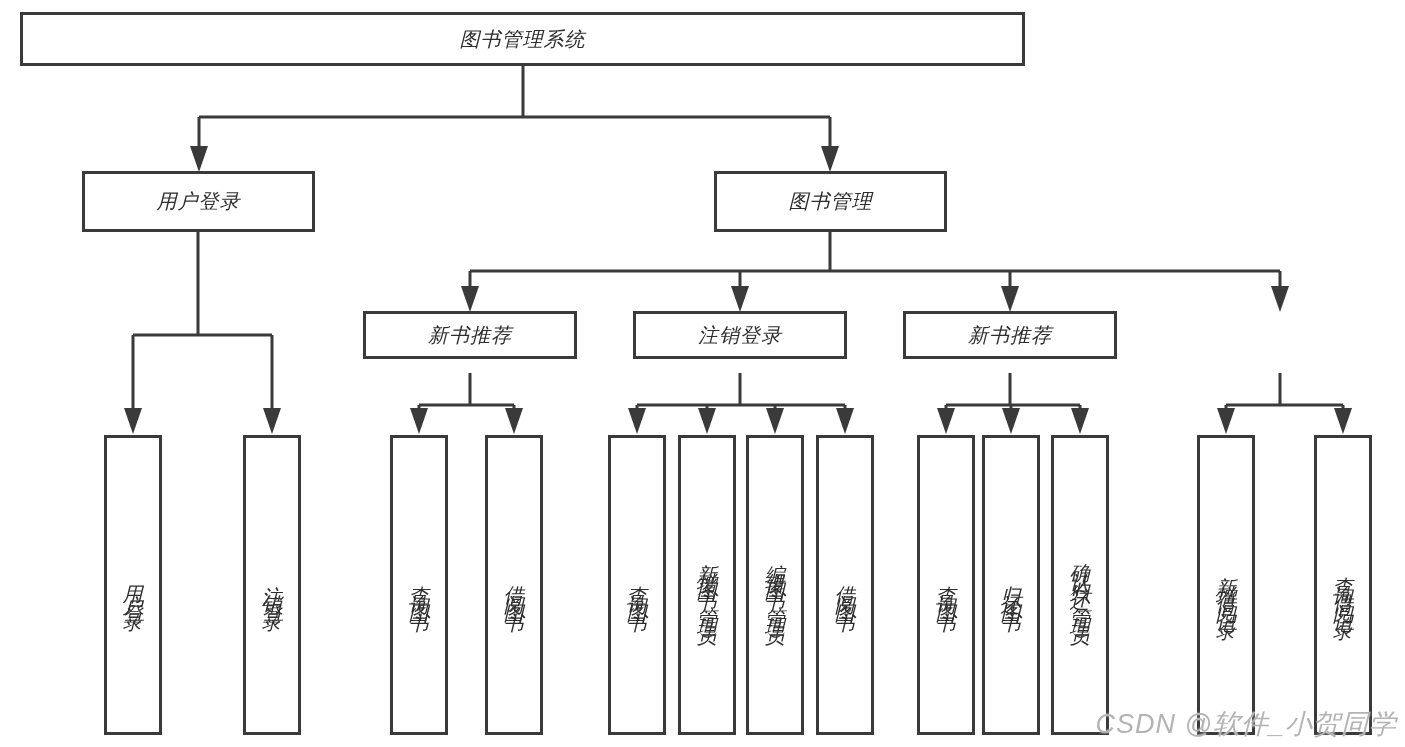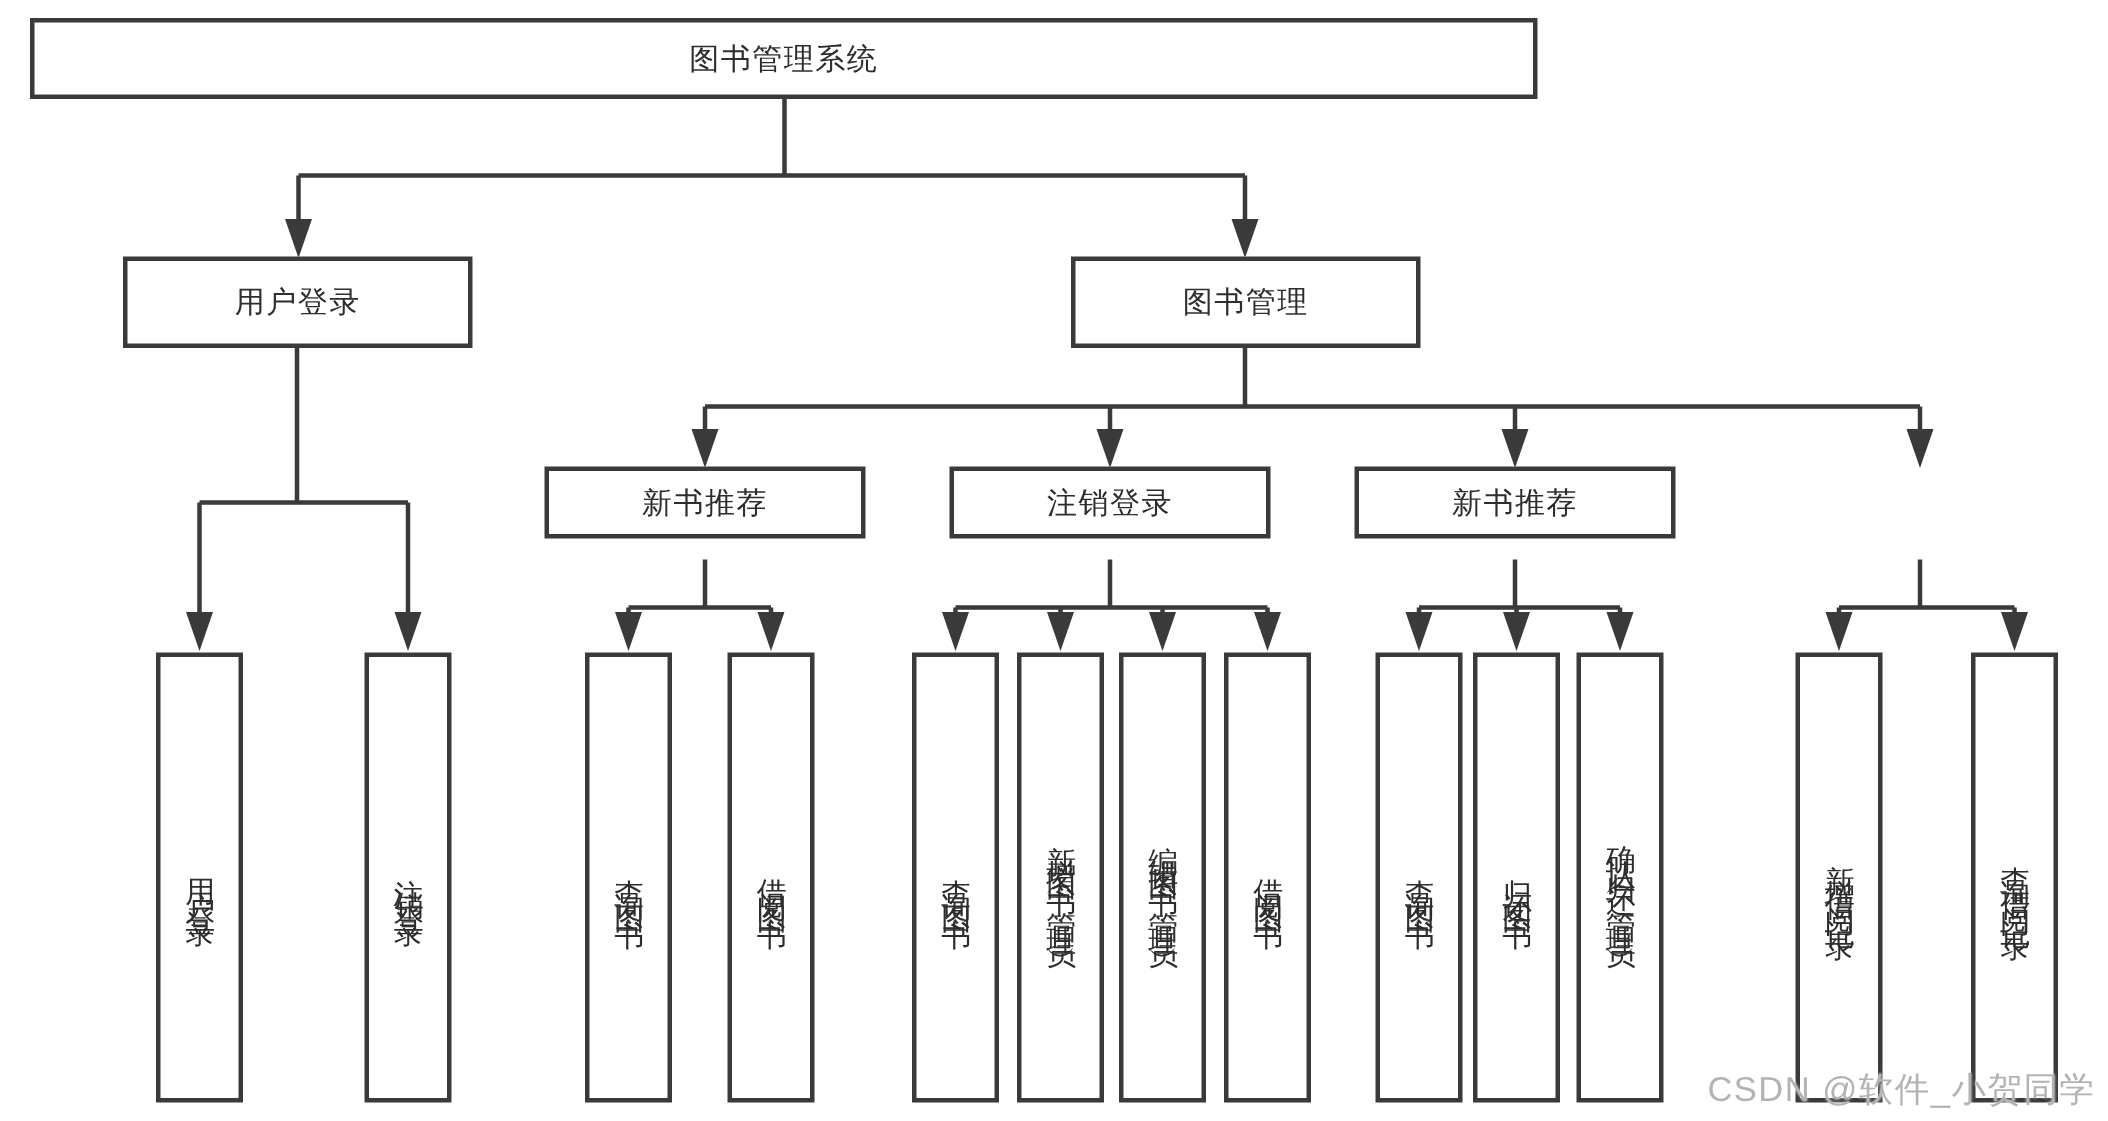--- a/index.html
+++ b/index.html
@@ -7,20 +7,21 @@
     --text:#2d2d2d;
     --wm:#b3b3b3;
   }
   html,body{margin:0;padding:0;background:#ffffff;}
   .canvas{
     position:relative;
     width:1405px;height:747px;
     background:#ffffff;
     font-family:"Liberation Sans","DejaVu Sans",sans-serif;
     overflow:hidden;
+    font-style:italic;
   }
   .connectors{position:absolute;left:0;top:0;width:1405px;height:747px;}
   .node{
     position:absolute;
     box-sizing:border-box;
     border:3px solid var(--line);
     background:#ffffff;
     display:flex;
     align-items:center;
     justify-content:center;
@@ -37,21 +38,21 @@
     padding-top:6px;
   }
   .root-box{left:20px;top:12px;width:1005px;height:54px;}
   .l2-box{height:61px;width:233px;top:171px;}
   .l3-box{height:48px;width:214px;top:311px;}
   .leaf{top:435px;height:300px;width:58px;}
   .watermark{
     position:absolute;
     right:8px;
     bottom:5px;
-    font-size:23px;
+    font-size:27px;
     color:var(--wm);
     letter-spacing:1px;
     text-shadow:0 0 2px #ffffff;
     z-index:5;
     white-space:nowrap;
   }
 </style>
 </head>
 <body>
 

